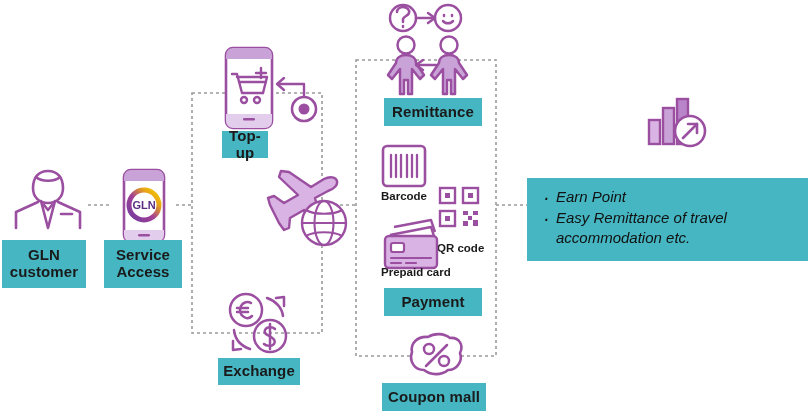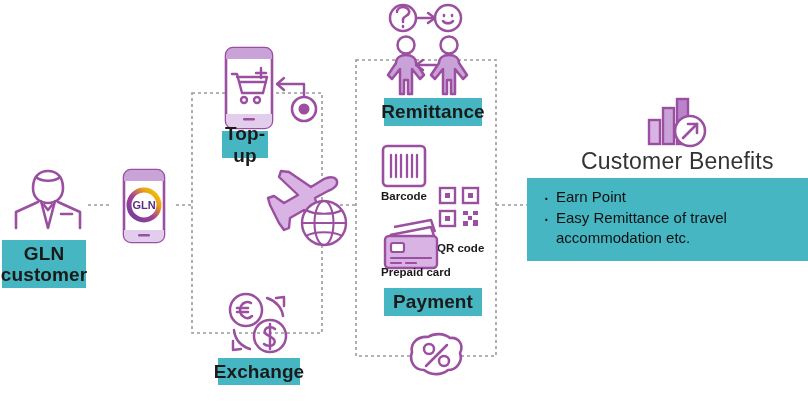--- a/index.html
+++ b/index.html
@@ -2,35 +2,35 @@
 <html><head>
 <meta charset="utf-8">
 <style>
   html,body{margin:0;padding:0;background:#ffffff;}
   body{width:808px;height:416px;position:relative;overflow:hidden;
        font-family:"Liberation Sans", sans-serif;}
   .stage{position:absolute;left:0;top:0;width:808px;height:416px;}
 
   
   .chip{position:absolute;background:#45b6c2;color:#1a1a1a;
-        font-size:19px;font-weight:700;letter-spacing:.1px;
+        font-size:15px;font-weight:700;letter-spacing:.1px;
         display:flex;align-items:center;justify-content:center;
         text-align:center;line-height:1.12;box-sizing:border-box;}
 
   
   .cap{position:absolute;color:#1a1a1a;font-size:11.5px;font-weight:700;
        white-space:nowrap;line-height:1.1;}
 
   
   .headline{position:absolute;color:#333333;font-size:23px;font-weight:400;
             white-space:nowrap;letter-spacing:.2px;}
 
   
   .benefits{position:absolute;background:#45b6c2;box-sizing:border-box;
-            padding:9px 14px 10px 16px;}
+            padding:9px 14px 10px 16px;font-style:italic;}
   .benefits ul{margin:0;padding:0;list-style:none;}
   .benefits li{color:#111;font-size:15px;line-height:1.38;
                position:relative;padding-left:13px;white-space:pre-line;}
   .benefits li:before{content:"\00b7";position:absolute;left:0;top:-2px;
                font-size:20px;line-height:1.2;}
 
   
   .ic{position:absolute;}
   svg{display:block;overflow:visible;}
 
@@ -88,20 +88,24 @@
           <stop offset="0%" stop-color="#6f3d9e"></stop>
           <stop offset="45%" stop-color="#a33f96"></stop>
           <stop offset="75%" stop-color="#e8a317"></stop>
           <stop offset="100%" stop-color="#f5d000"></stop>
         </linearGradient>
       </defs>
       <circle cx="30" cy="37" r="15" fill="none" stroke="url(#glnGrad)" stroke-width="5"></circle>
       <text x="30" y="41" text-anchor="middle" font-family="Liberation Sans, sans-serif" font-size="11" font-weight="bold" fill="#5a2d82">GLN</text>
     </svg>
   </div>
+  <div class="chip" style="left:104px;top:240px;width:78px;height:48px;">
+    <span style="white-space:pre-line;">Service
+Access</span>
+  </div>
 
   <div class="ic" style="left:220px;top:46px;">
     <svg width="100" height="84" viewBox="0 0 100 84">
       <rect x="6" y="2" width="46" height="80" rx="7" ry="7" fill="#ffffff" stroke="#9b4fa0" stroke-width="2.6"></rect>
       <path d="M6 9 a7 7 0 0 1 7 -7 h32 a7 7 0 0 1 7 7 v4 h-46 z" fill="#c9a3d8" stroke="none"></path>
       <path d="M6 68 h46 v7 a7 7 0 0 1 -7 7 h-32 a7 7 0 0 1 -7 -7 z" fill="#e3cdec" stroke="none"></path>
       <rect x="23" y="72" width="12" height="2.6" rx="1.3" fill="#9b4fa0"></rect>
       <g fill="none" stroke="#9b4fa0" stroke-width="2.4" stroke-linecap="round" stroke-linejoin="round">
         <path d="M12 28 L17 28 L22 47 L43 47"></path>
         <path d="M19 36 L46 36"></path>
@@ -251,34 +255,36 @@
     <svg width="62" height="50" viewBox="0 0 62 50">
       <path d="M8 22 C6 13 14 6 24 7 C30 3 40 3 46 8 C55 7 60 15 56 23
                C59 31 53 40 44 40 C37 46 26 45 20 40 C10 40 5 31 8 22 Z" fill="#ffffff" stroke="#9b4fa0" stroke-width="2.6" stroke-linejoin="round"></path>
       <g fill="none" stroke="#9b4fa0" stroke-width="2.5" stroke-linecap="round">
         <circle cx="25" cy="19" r="5"></circle>
         <circle cx="40" cy="31" r="5"></circle>
         <line x1="43" y1="15" x2="22" y2="36"></line>
       </g>
     </svg>
   </div>
+  <div class="chip" style="left:382px;top:383px;width:104px;height:28px;">
+    <span>Coupon mall</span>
+  </div>
 
   <div class="ic" style="left:645px;top:96px;">
     <svg width="66" height="54" viewBox="0 0 66 54">
       <rect x="4" y="24" width="11" height="24" fill="#d9b3e3" stroke="#9b4fa0" stroke-width="2.4"></rect>
       <rect x="18" y="12" width="11" height="36" fill="#c9a3d8" stroke="#9b4fa0" stroke-width="2.4"></rect>
       <rect x="32" y="3" width="11" height="45" fill="#b984c9" stroke="#9b4fa0" stroke-width="2.4"></rect>
       <circle cx="45" cy="35" r="15" fill="#ffffff" stroke="#9b4fa0" stroke-width="2.6"></circle>
       <g fill="none" stroke="#9b4fa0" stroke-width="2.6" stroke-linecap="round" stroke-linejoin="round">
         <line x1="38" y1="42" x2="52" y2="28"></line>
         <path d="M43 28 L52 28 L52 37"></path>
       </g>
     </svg>
   </div>
-  <div class="headline" style="left:581px;top:148px;">Customer Benefits</div>
 
   <div class="benefits" style="left:527px;top:178px;width:281px;height:83px;">
     <ul>
       <li>Earn Point</li>
       <li>Easy Remittance of travel
 accommodation etc.</li>
     </ul>
   </div>
 
 </div>

